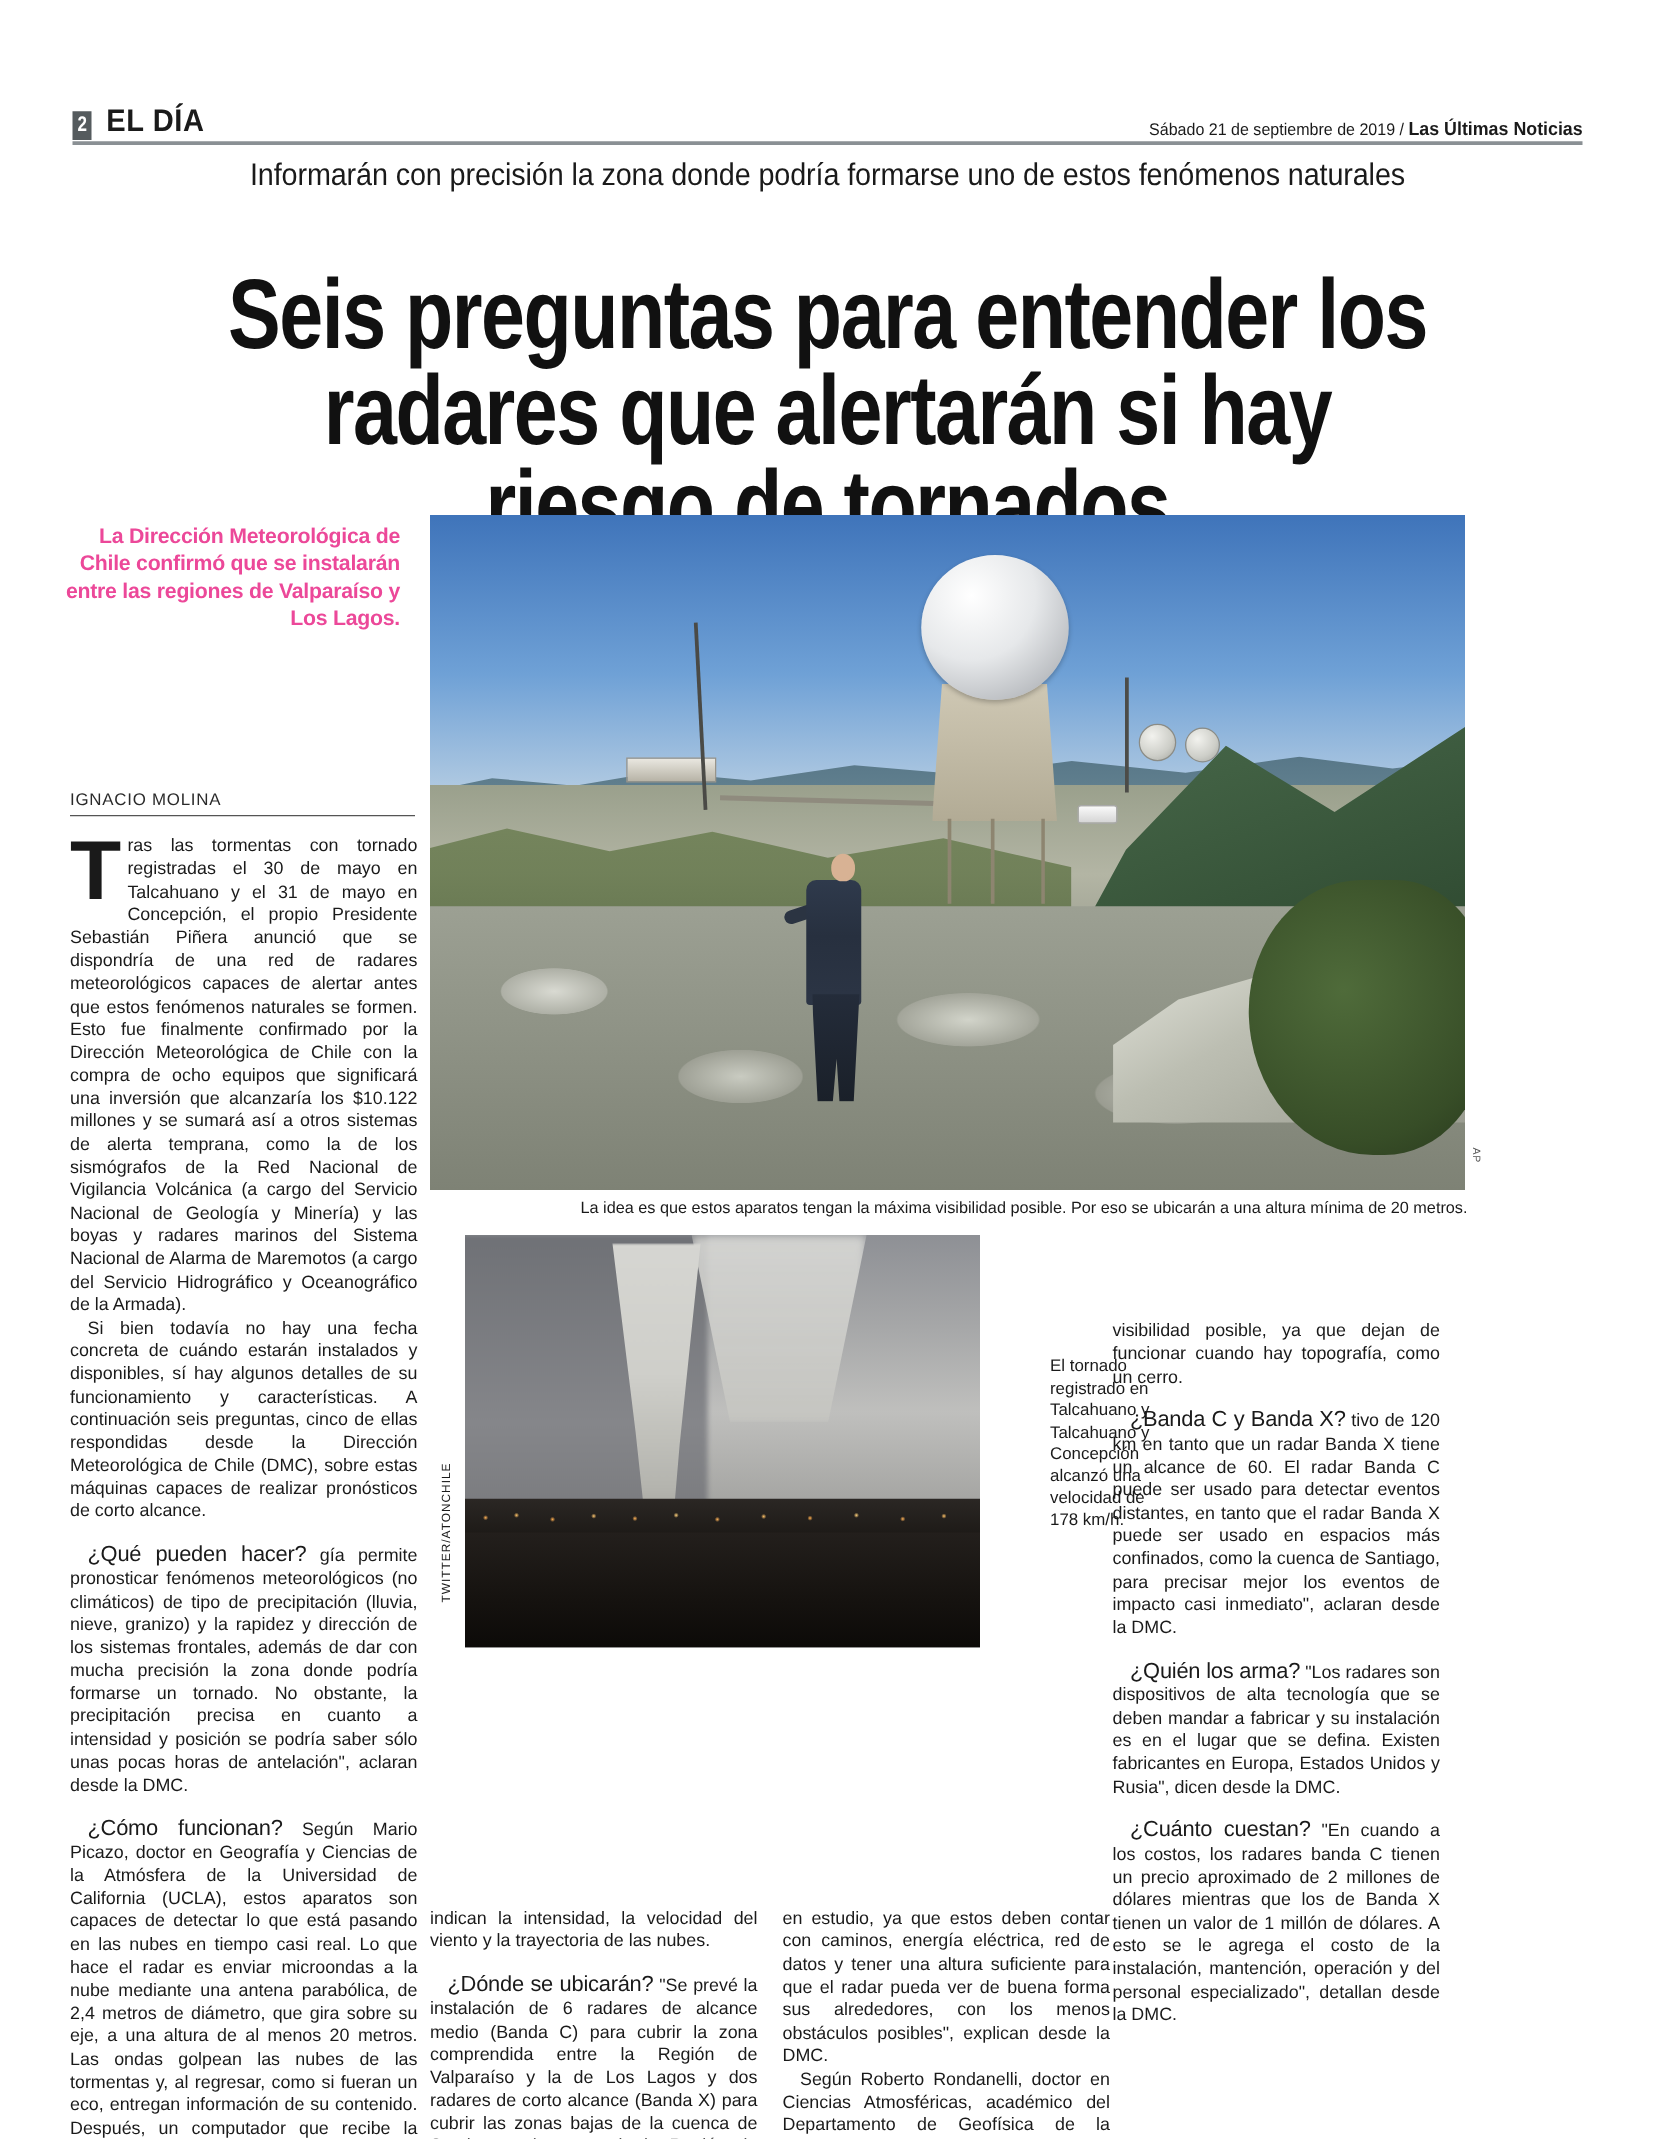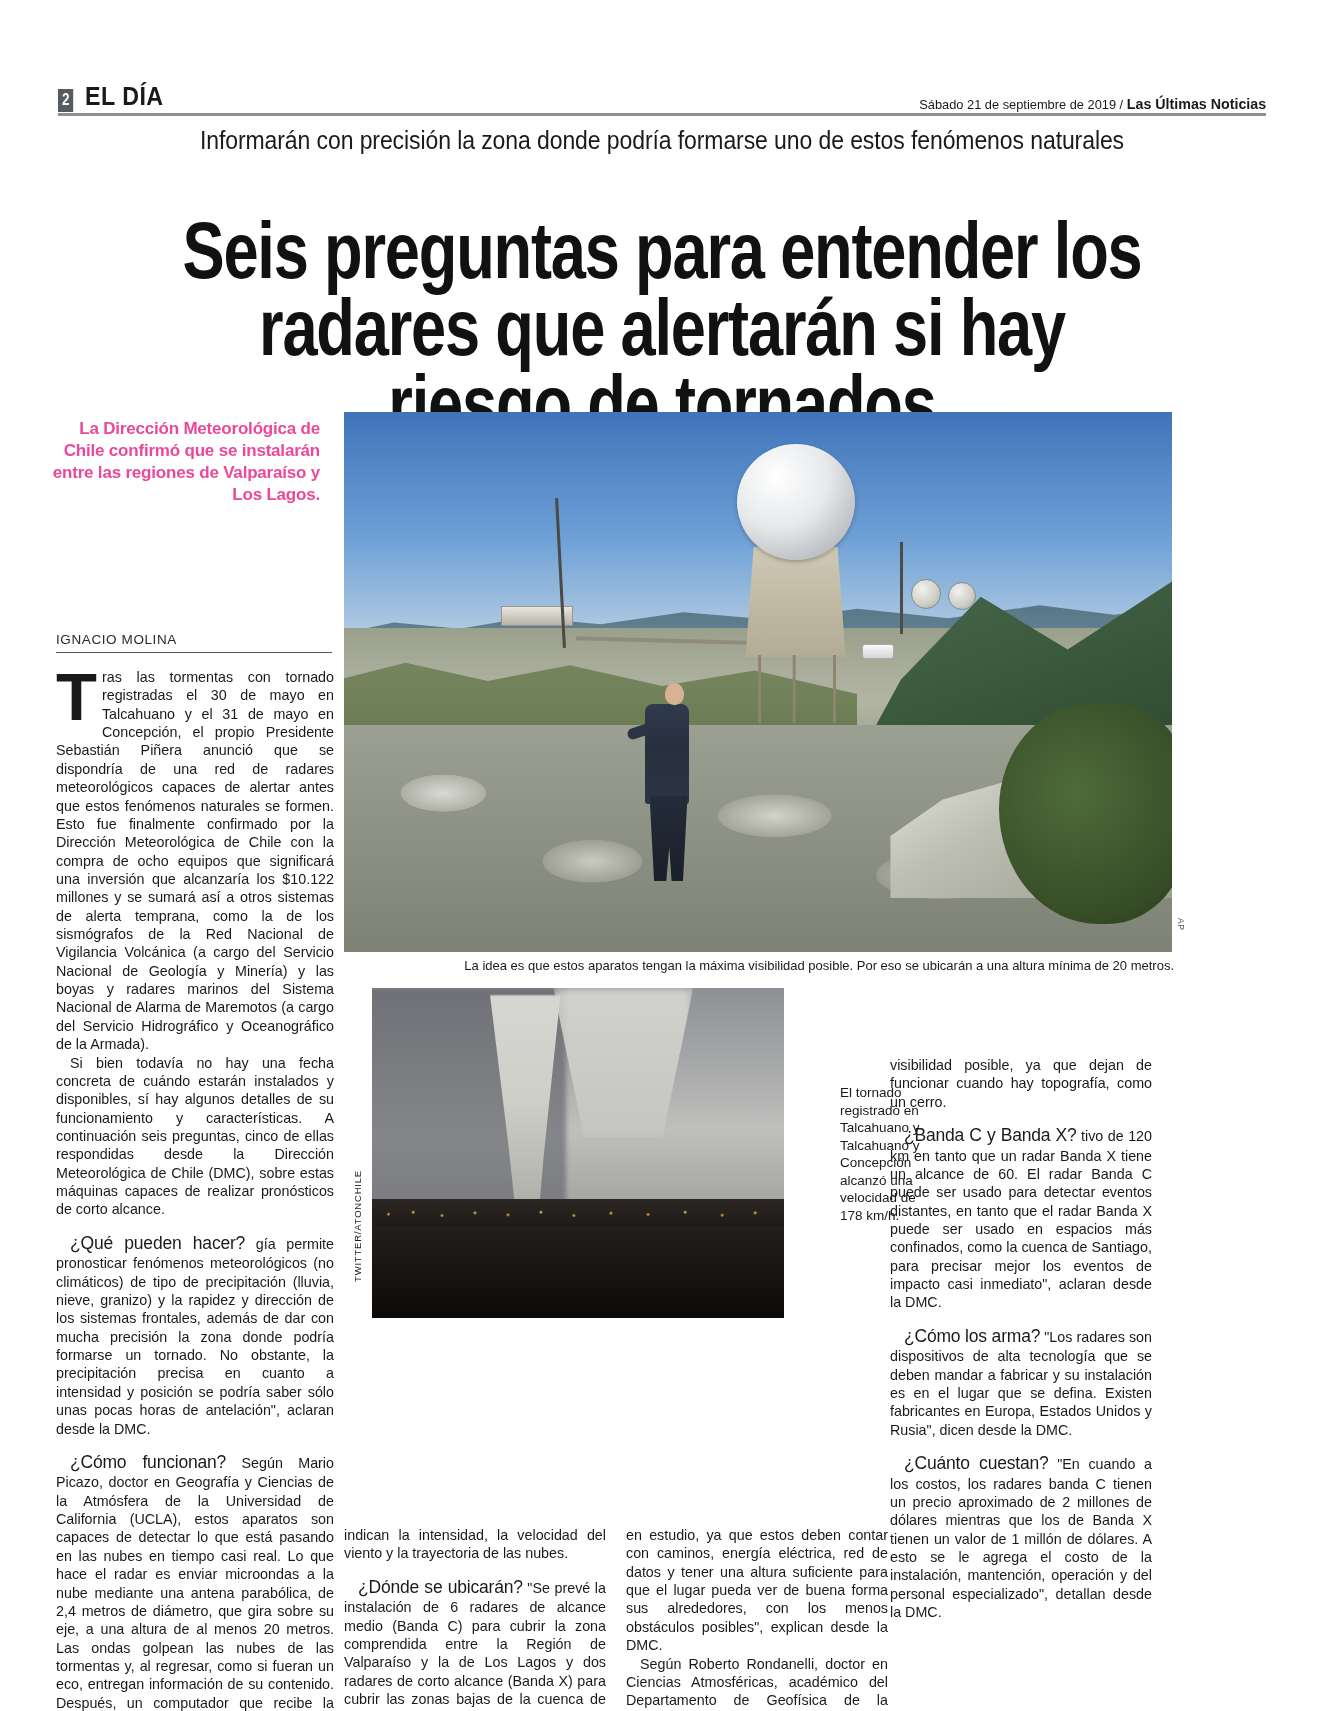--- a/index.html
+++ b/index.html
@@ -435,27 +435,27 @@
     <p><span class="q">¿Cómo funcionan?</span> <span>Según Mario Picazo, doctor en Geografía y Ciencias de la Atmósfera de la Universidad de California (UCLA), estos aparatos son capaces de detectar lo que está pasando en las nubes en tiempo casi real. Lo que hace el radar es enviar microondas a la nube mediante una antena parabólica, de 2,4 metros de diámetro, que gira sobre su eje, a una altura de al menos 20 metros. Las ondas golpean las nubes de las tormentas y, al regresar, como si fueran un eco, entregan información de su contenido. Después, un computador que recibe la información, procesa los datos y genera imágenes tridimensionales que</span></p>
   </div>
 
   <div class="col" id="col-mid-left">
     <p class="first"><span>indican la intensidad, la velocidad del viento y la trayectoria de las nubes.</span></p>
     <span class="lead-space"></span>
     <p><span class="q">¿Dónde se ubicarán?</span> <span>"Se prevé la instalación de 6 radares de alcance medio (Banda C) para cubrir la zona comprendida entre la Región de Valparaíso y la de Los Lagos y dos radares de corto alcance (Banda X) para cubrir las zonas bajas de la cuenca de Santiago y la costa de la Región de Valparaíso. En cuanto a los lugares precisos, aún está</span></p>
   </div>
 
   <div class="col" id="col-mid-right">
-    <p class="first"><span>en estudio, ya que estos deben contar con caminos, energía eléctrica, red de datos y tener una altura suficiente para que el lugar pueda ver de buena forma sus alrededores, con los menos obstáculos posibles", explican desde la DMC.</span></p>
+    <p class="first"><span>en estudio, ya que estos deben contar con caminos, energía eléctrica, red de datos y tener una altura suficiente para que el radar pueda ver de buena forma sus alrededores, con los menos obstáculos posibles", explican desde la DMC.</span></p>
     <p><span>Según Roberto Rondanelli, doctor en Ciencias Atmosféricas, académico del Departamento de Geofísica de la Universidad de Chile e investigador del Centro del Clima y la Resilencia, la idea es que tengan la máxima</span></p>
   </div>
 
   <div class="col" id="col-right-top">
     <p class="first"><span>visibilidad posible, ya que dejan de funcionar cuando hay topografía, como un cerro.</span></p>
     <span class="lead-space"></span>
     <p><span class="q">¿Banda C y Banda X?</span> <span>tivo de 120 km en tanto que un radar Banda X tiene un alcance de 60. El radar Banda C puede ser usado para detectar eventos distantes, en tanto que el radar Banda X puede ser usado en espacios más confinados, como la cuenca de Santiago, para precisar mejor los eventos de impacto casi inmediato", aclaran desde la DMC.</span></p>
     <span class="lead-space"></span>
-    <p><span class="q">¿Cómo los arma?</span> <span>"Los radares son dispositivos de alta tecnología que se deben mandar a fabricar y su instalación es en el lugar que se defina. Existen fabricantes en Europa, Estados Unidos y Rusia", dicen desde la DMC.</span></p>
+    <p><span class="q">¿Quién los arma?</span> <span>"Los radares son dispositivos de alta tecnología que se deben mandar a fabricar y su instalación es en el lugar que se defina. Existen fabricantes en Europa, Estados Unidos y Rusia", dicen desde la DMC.</span></p>
     <span class="lead-space"></span>
     <p><span class="q">¿Cuánto cuestan?</span> <span>"En cuando a los costos, los radares banda C tienen un precio aproximado de 2 millones de dólares mientras que los de Banda X tienen un valor de 1 millón de dólares. A esto se le agrega el costo de la instalación, mantención, operación y del personal especializado", detallan desde la DMC.</span></p>
   </div>
 
 </div>
 
 </body></html>

